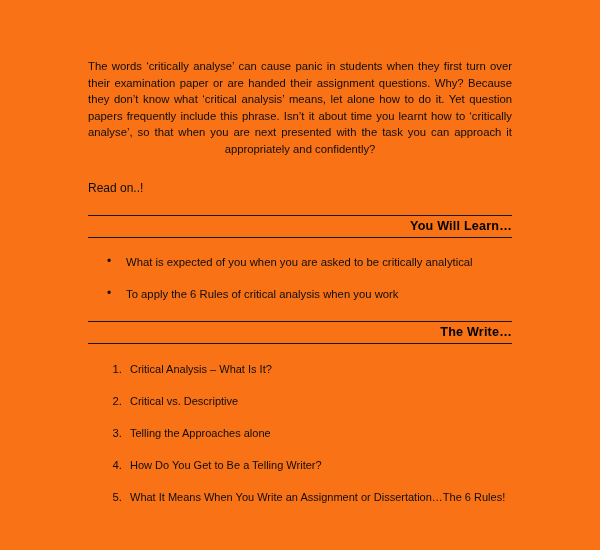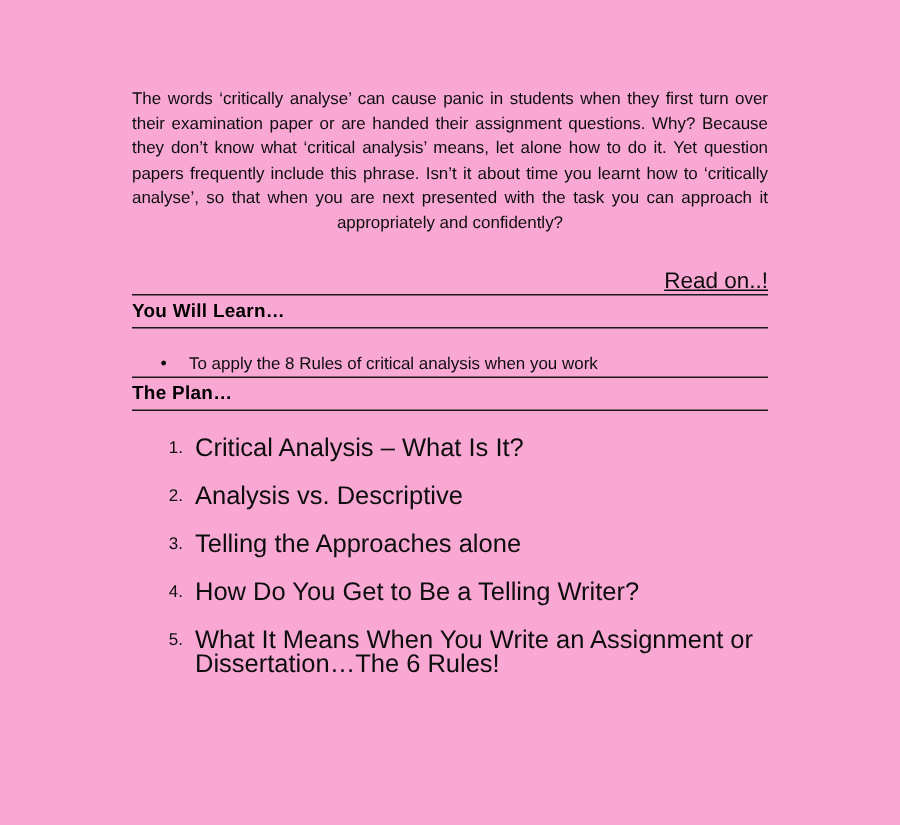--- a/index.html
+++ b/index.html
@@ -11,51 +11,51 @@
     width: 600px;
     height: 550px;
     font-family: "Liberation Sans", sans-serif;
     color: #000000;
     overflow: hidden;
   }
   .page {
     position: relative;
     width: 600px;
     height: 550px;
-    background: #f9a8d4;
+    background: #f97316;
     box-sizing: border-box;
     padding-left: 20px;
   }
   .content {
     position: absolute;
     left: 88px;
     top: 58px;
     width: 424px;
   }
   .intro-para {
     font-size: 11.3px;
     line-height: 16.5px;
     text-align: justify;
     text-align-last: center;
     margin: 0;
     color: #0d0d0d;
   }
   .read-on {
-    font-size: 15px;
+    font-size: 12px;
     line-height: 16px;
     margin: 23px 0 0 0;
-    text-align: right;
+    text-align: left;
     color: #0d0d0d;
-    text-decoration: underline;
   }
   .section-banner {
+    margin-top: 19px;
     border-top: 1.5px solid #1a1a1a;
     border-bottom: 1.5px solid #1a1a1a;
     padding: 3px 0 4px 0;
-    text-align: left;
+    text-align: right;
     font-size: 12.6px;
     font-weight: bold;
     letter-spacing: 0.2px;
     color: #000000;
   }
   ul.bullets {
     list-style: none;
     margin: 16px 0 0 0;
     padding: 0 0 0 16px;
   }
@@ -78,21 +78,21 @@
     color: #0d0d0d;
   }
   ol.numbered {
     list-style: none;
     margin: 17px 0 0 0;
     padding: 0 0 0 14px;
     counter-reset: planitem;
   }
   ol.numbered li {
     position: relative;
-    font-size: 17px;
+    font-size: 11px;
     line-height: 16px;
     padding-left: 28px;
     margin-bottom: 16px;
     color: #0d0d0d;
     counter-increment: planitem;
   }
   ol.numbered li:last-child { margin-bottom: 0; }
   ol.numbered li::before {
     content: counter(planitem) ".";
     position: absolute;
@@ -111,27 +111,28 @@
 <div class="page">
   <div class="content">
 
     <p class="intro-para">The words ‘critically analyse’ can cause panic in students when they first turn over their examination paper or are handed their assignment questions. Why? Because they don’t know what ‘critical analysis’ means, let alone how to do it. Yet question papers frequently include this phrase. Isn’t it about time you learnt how to ‘critically analyse’, so that when you are next presented with the task you can approach it appropriately and confidently?</p>
 
     <p class="read-on">Read on..!</p>
 
     <div class="section-banner">You Will Learn…</div>
 
     <ul class="bullets">
-      <li>To apply the 8 Rules of critical analysis when you work</li>
+      <li>What is expected of you when you are asked to be critically analytical</li>
+      <li>To apply the 6 Rules of critical analysis when you work</li>
     </ul>
 
-    <div class="section-banner">The Plan…</div>
+    <div class="section-banner">The Write…</div>
 
     <ol class="numbered">
       <li>Critical Analysis – What Is It?</li>
-      <li>Analysis vs. Descriptive</li>
+      <li>Critical vs. Descriptive</li>
       <li>Telling the Approaches alone</li>
       <li>How Do You Get to Be a Telling Writer?</li>
       <li>What It Means When You Write an Assignment or Dissertation…The 6 Rules!</li>
     </ol>
 
   </div>
 </div>
 
 </body></html>

